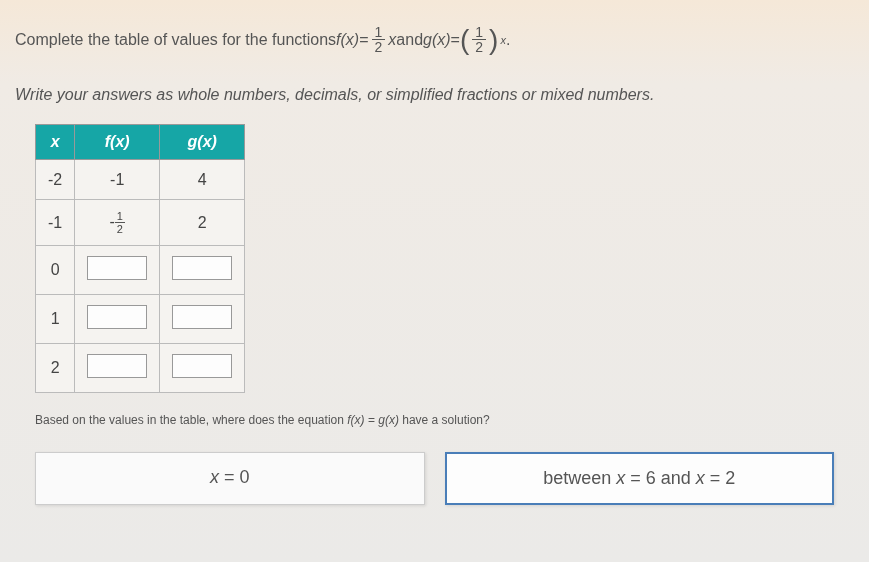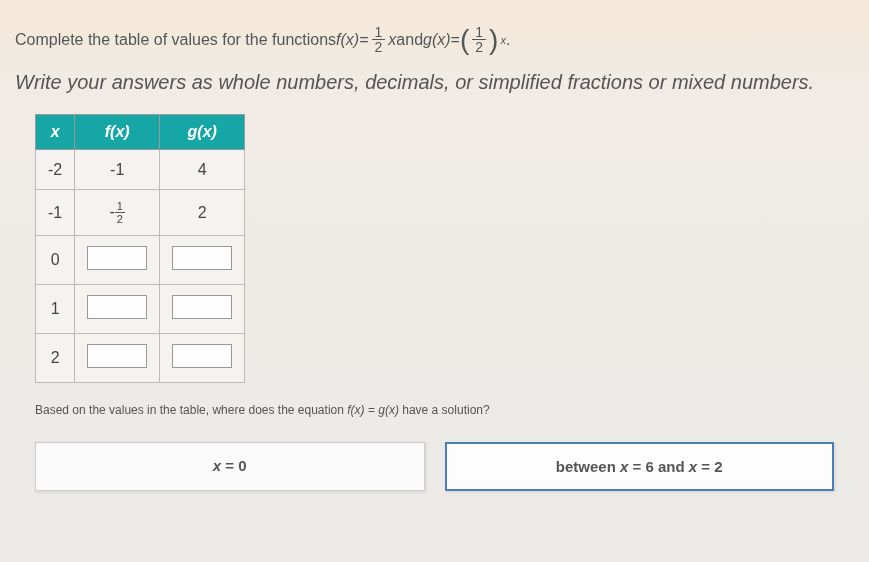--- a/index.html
+++ b/index.html
@@ -11,27 +11,27 @@
       width: 869px;
       height: 562px;
       background: linear-gradient(to bottom, #f5e8d8 0%, #f0ebe5 15%, #ebeae8 100%);
       font-family: Arial, sans-serif;
       padding: 25px 15px;
       color: #444;
     }
     .question-line-1 {
       font-size: 16px;
       color: #555;
-      margin-bottom: 17px;
+      margin-bottom: 32px;
       display: flex;
       align-items: center;
       flex-wrap: wrap;
     }
     .question-line-2 {
-      font-size: 20px;
+      font-size: 16px;
       font-style: italic;
       color: #555;
       margin-bottom: 20px;
     }
     .fraction {
       display: inline-flex;
       flex-direction: column;
       align-items: center;
       vertical-align: middle;
       margin: 0 3px;
@@ -105,24 +105,23 @@
       display: grid;
       grid-template-columns: 1fr 1fr;
       gap: 20px;
       margin: 0 20px;
     }
     .option {
       background: #fafafa;
       border: 1px solid #ccc;
       padding: 14px;
       text-align: center;
-      font-size: 15px;
+      font-size: 18px;
       color: #555;
       box-shadow: 1px 1px 3px rgba(0,0,0,0.1);
-      font-weight: bold;
     }
     .option.selected {
       border: 2px solid #4a7eb8;
       background: #fdfdfd;
     }
     .small-frac {
       display: inline-flex;
       flex-direction: column;
       align-items: center;
       vertical-align: middle;

